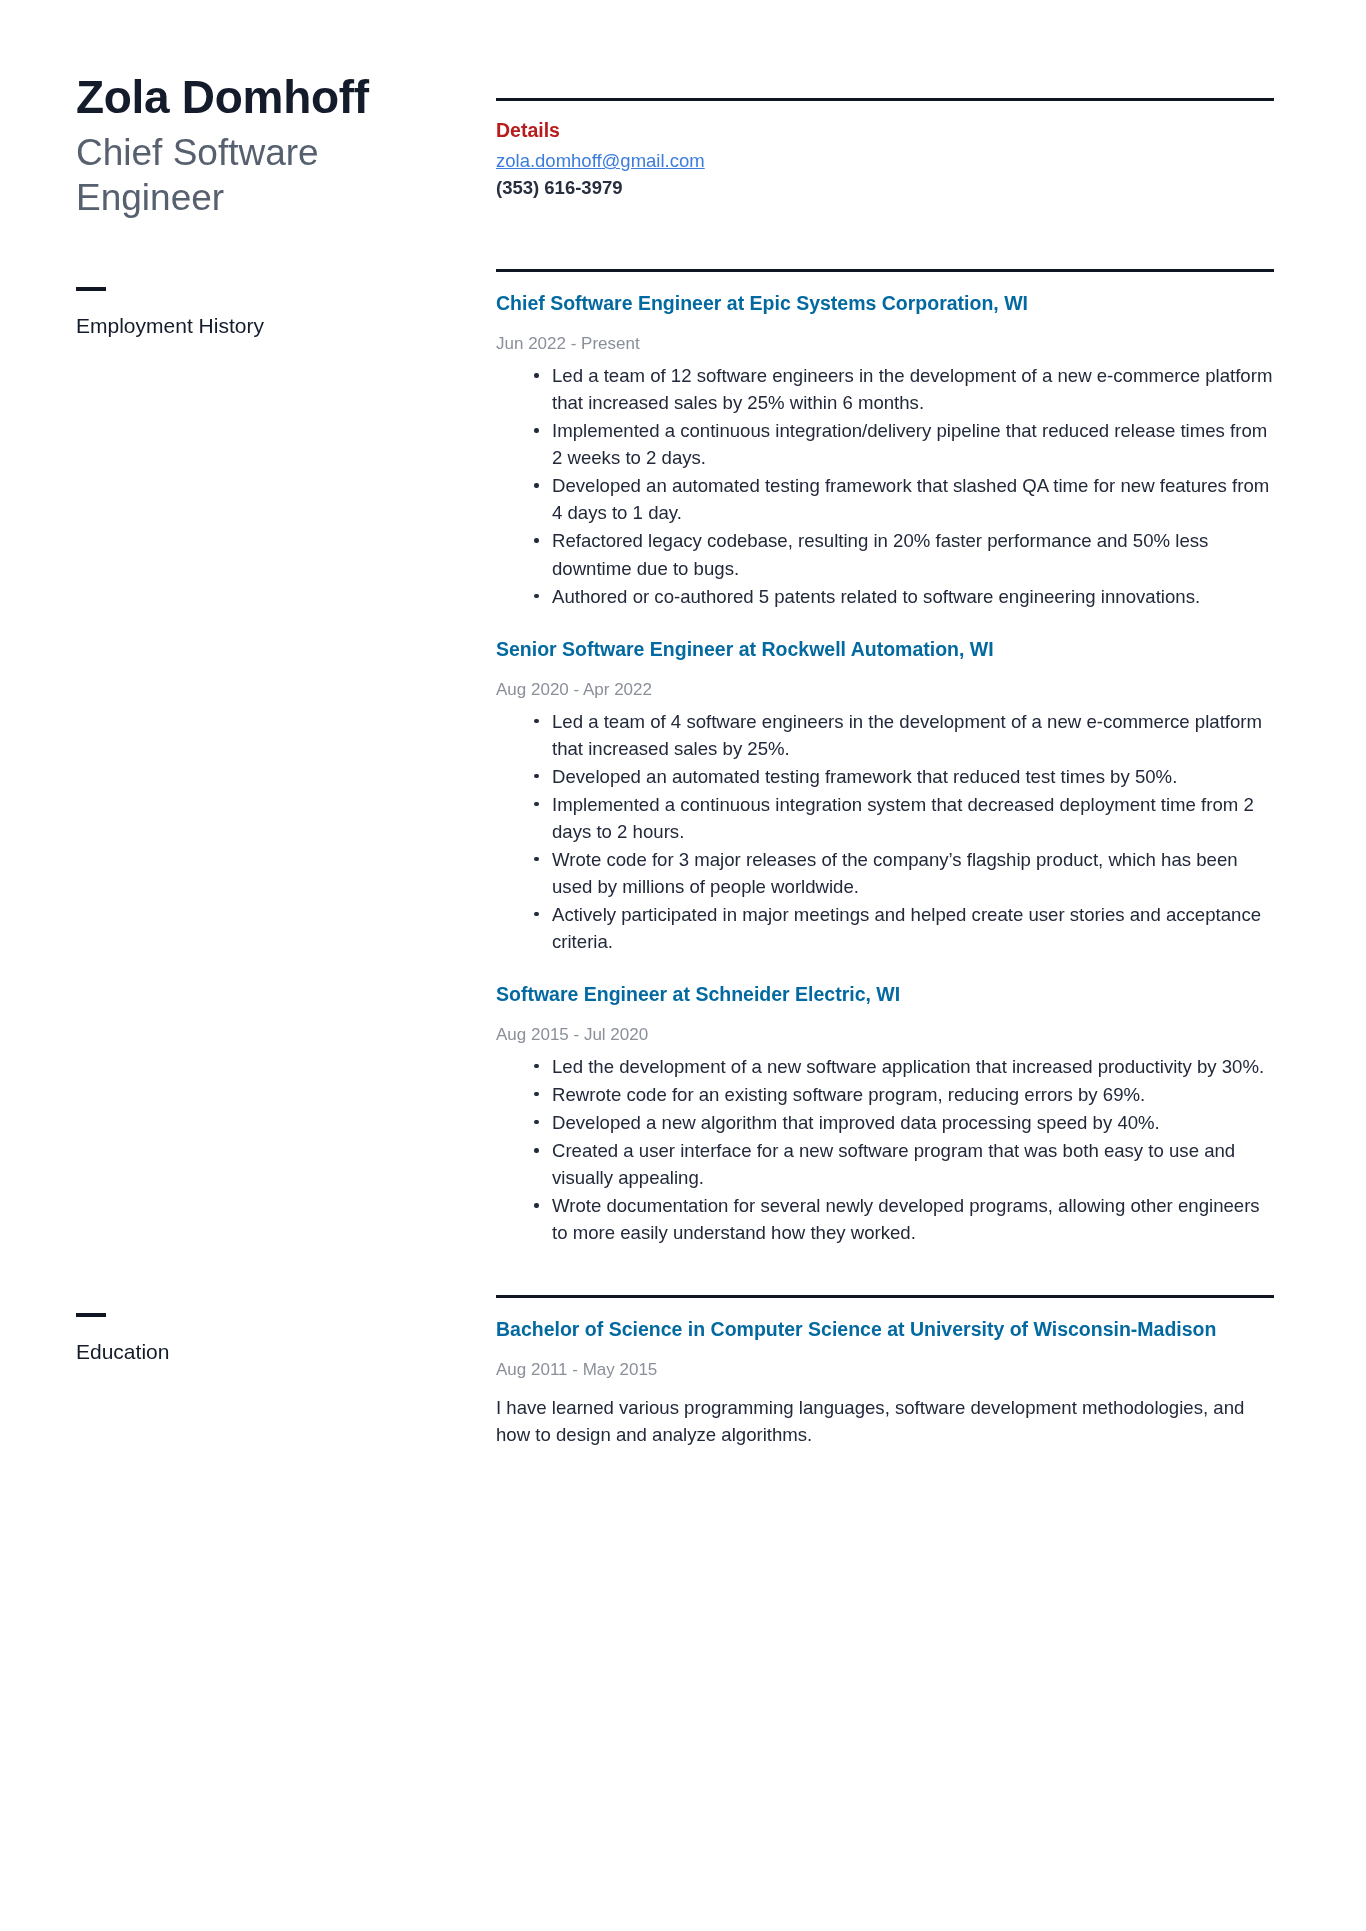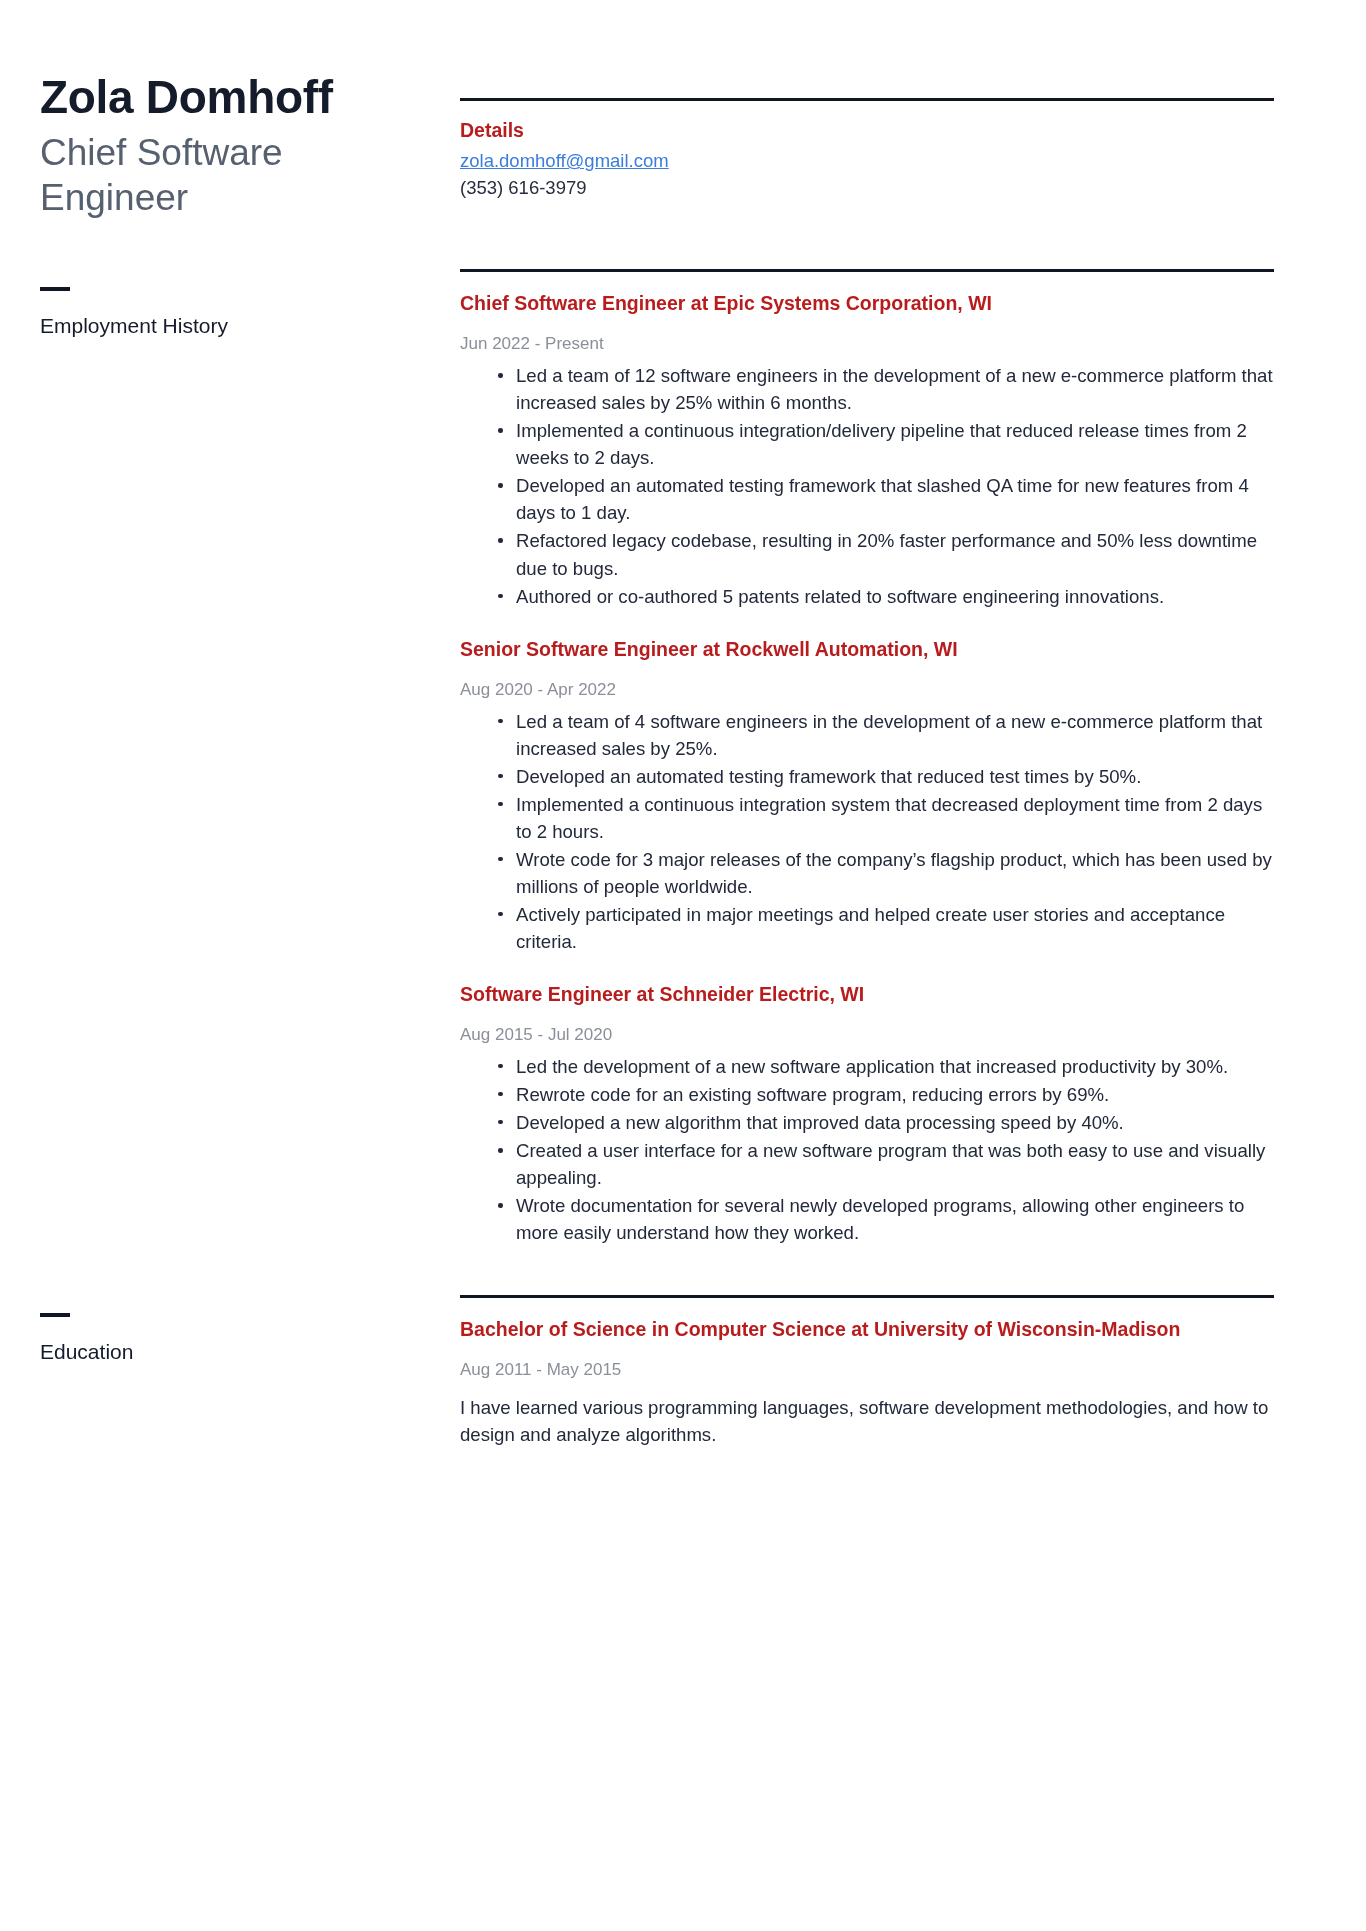--- a/index.html
+++ b/index.html
@@ -14,21 +14,21 @@
     color: #1b2130;
     -webkit-font-smoothing: antialiased;
   }
 
   .page {
     position: relative;
     width: 1366px;
     min-height: 1931px;
     background: #ffffff;
     box-sizing: border-box;
-    padding: 72px 92px 40px 40px;
+    padding: 72px 92px 40px 76px;
     border-radius: 20px;
   }
 
   
   .header {
     display: flex;
     align-items: flex-start;
   }
   .header-left {
     width: 420px;
@@ -82,20 +82,21 @@
     text-decoration: underline;
     display: block;
     line-height: 1.45;
     cursor: pointer;
   }
   .detail-text {
     font-size: 18.5px;
     color: #272e3d;
     line-height: 1.45;
     display: block;
+    font-weight: bold;
   }
 
   
   .section {
     display: flex;
     align-items: flex-start;
     margin-top: 48px;
   }
   .section-left {
     width: 420px;
@@ -123,21 +124,21 @@
   }
 
   
   .entries { padding-top: 18px; }
   .entry { margin-bottom: 26px; }
   .entry:last-child { margin-bottom: 0; }
 
   .entry-title {
     font-size: 19.5px;
     font-weight: bold;
-    color: #b91c1c;
+    color: #0369a1;
     line-height: 1.34;
     margin: 0 0 2px 0;
   }
   .entry-date {
     font-size: 17px;
     color: #8a8f99;
     line-height: 1.4;
     margin: 16px 0 6px 0;
   }
   .entry-bullets {

